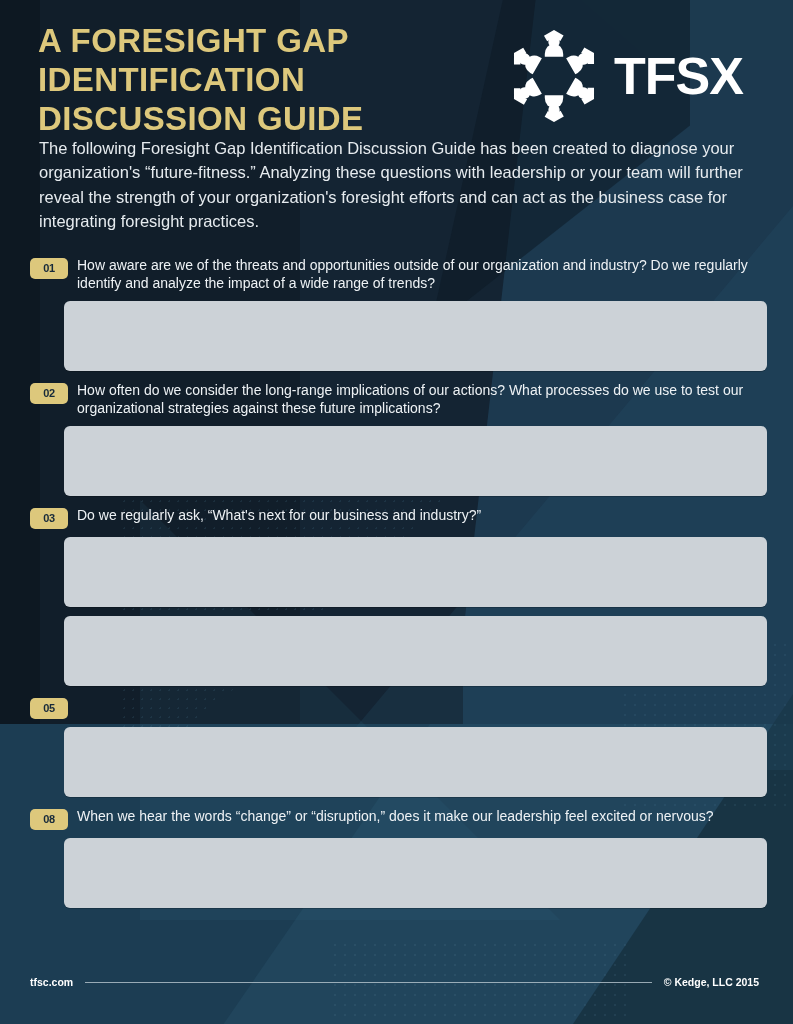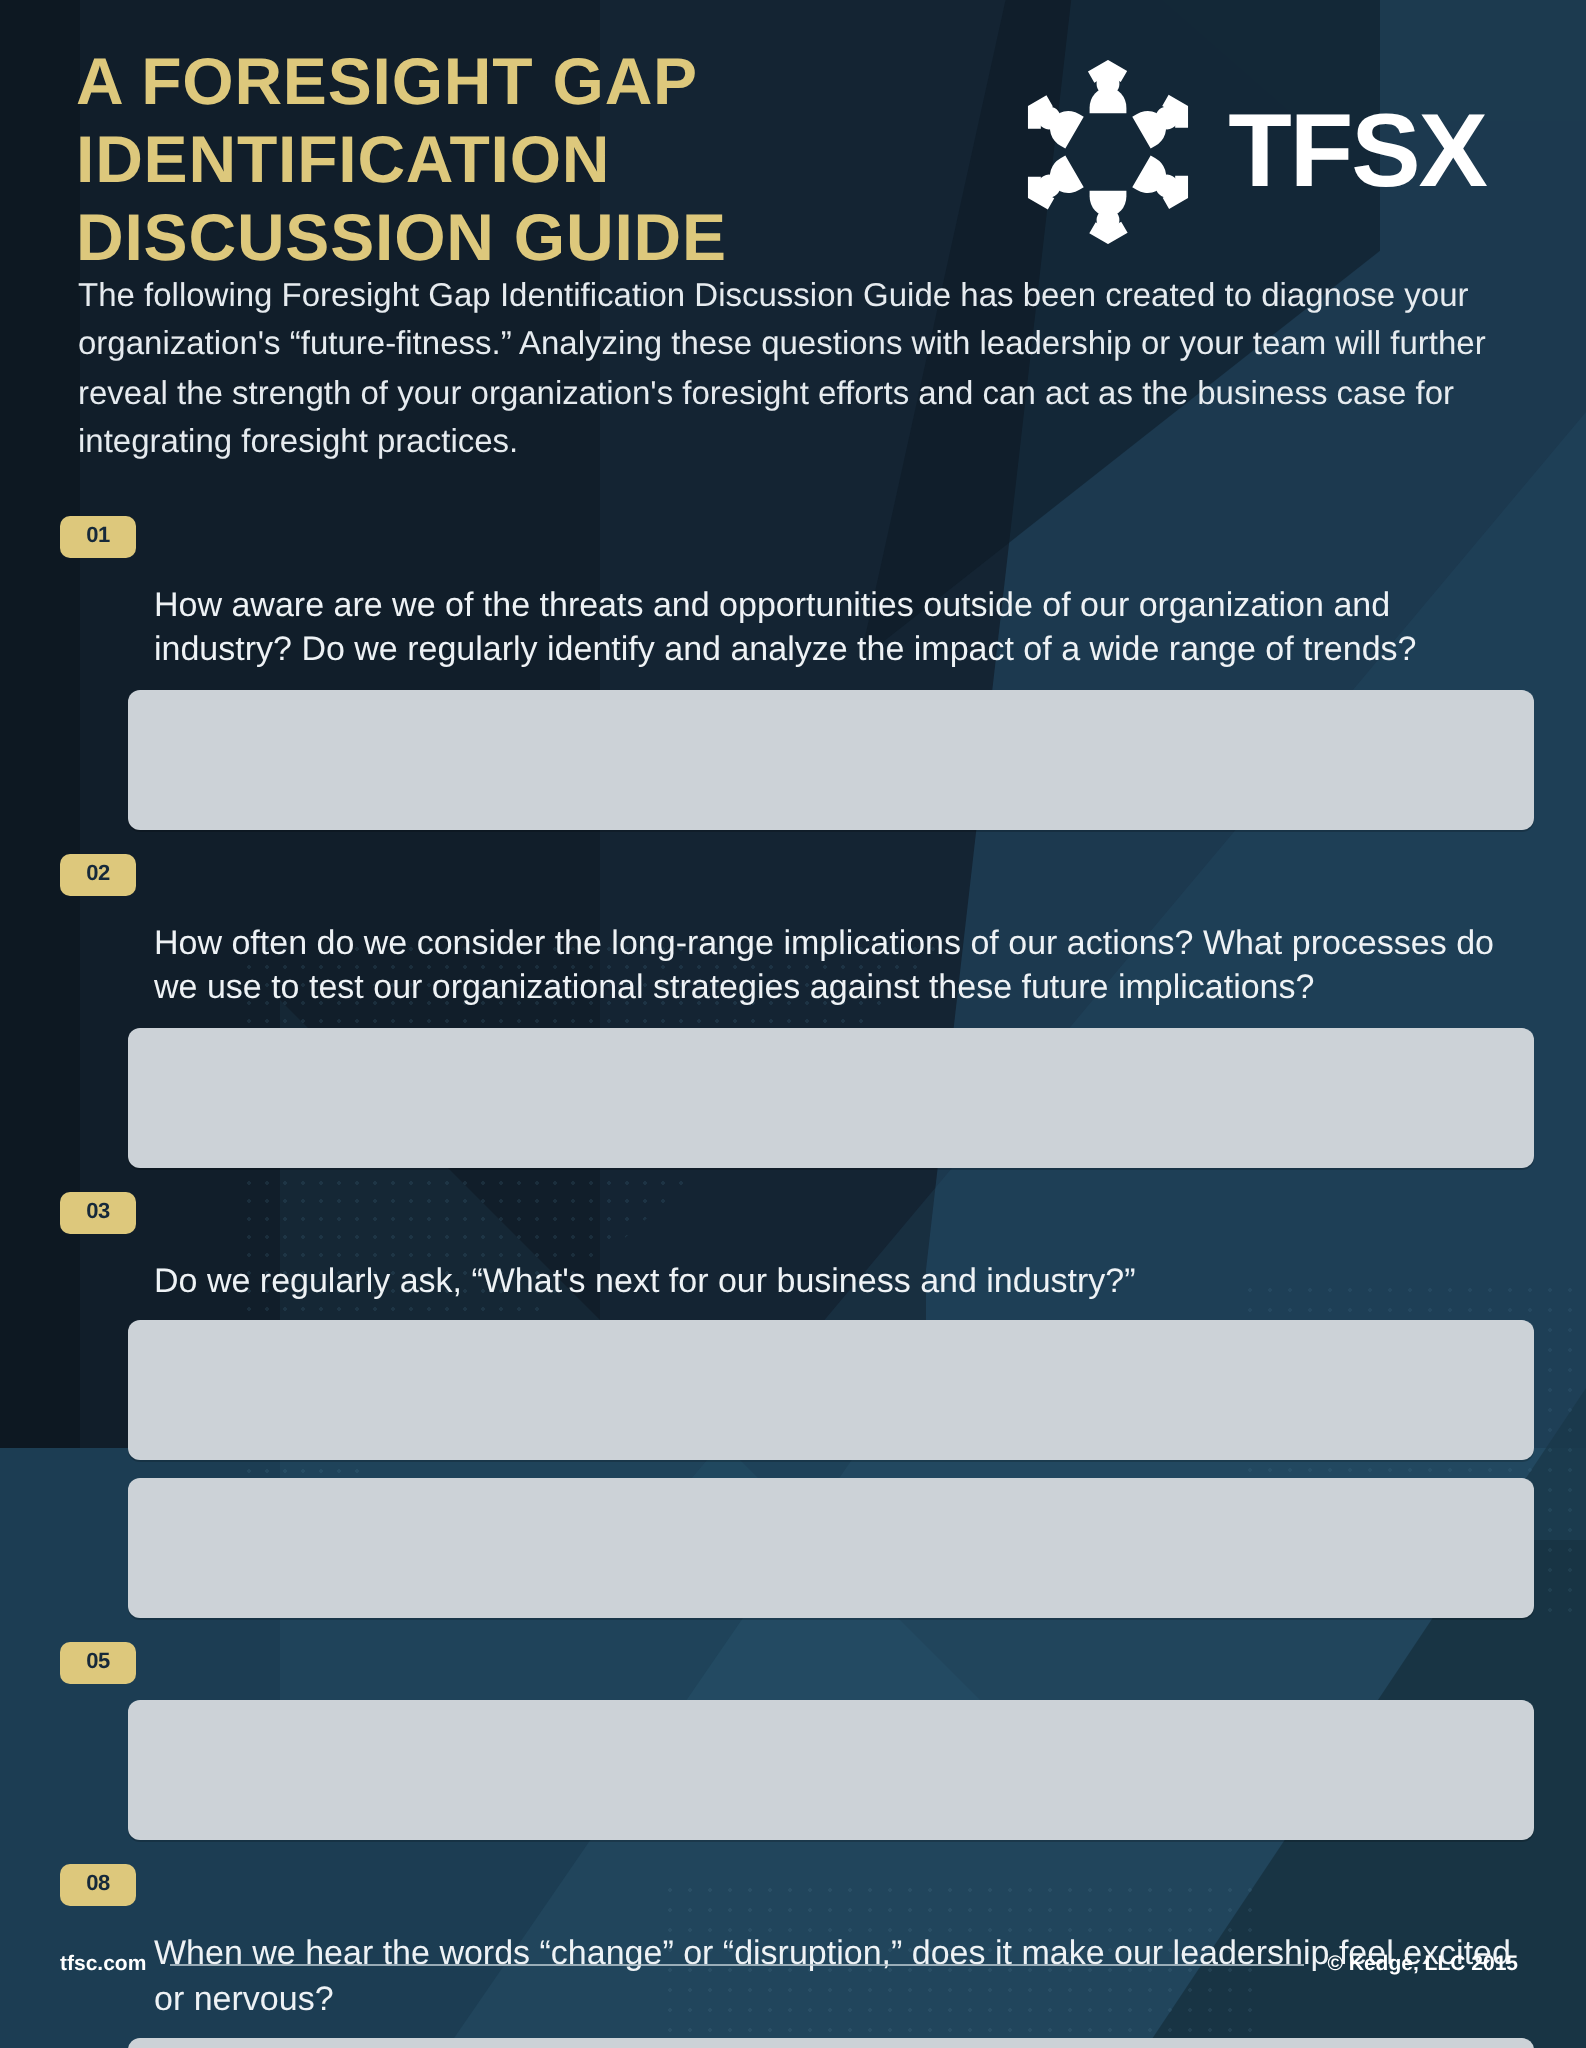--- a/index.html
+++ b/index.html
@@ -188,24 +188,23 @@
     color: #16293a;
     font-size: 11px;
     font-weight: bold;
     line-height: 21px;
     text-align: center;
     margin-top: 3px;
     letter-spacing: -0.3px;
   }
   .q-text {
     color: #eef2f5;
-    font-size: 17px;
+    font-size: 14px;
     line-height: 1.32;
     padding-top: 1px;
-    margin-top: 36px;
   }
   .answer-box {
     margin: 8px 0 0 34px;
     height: 70px;
     background: #ccd2d7;
     border-radius: 6px;
     box-shadow: 0 1px 0 rgba(0,0,0,0.18);
   }
 
   .footer {

